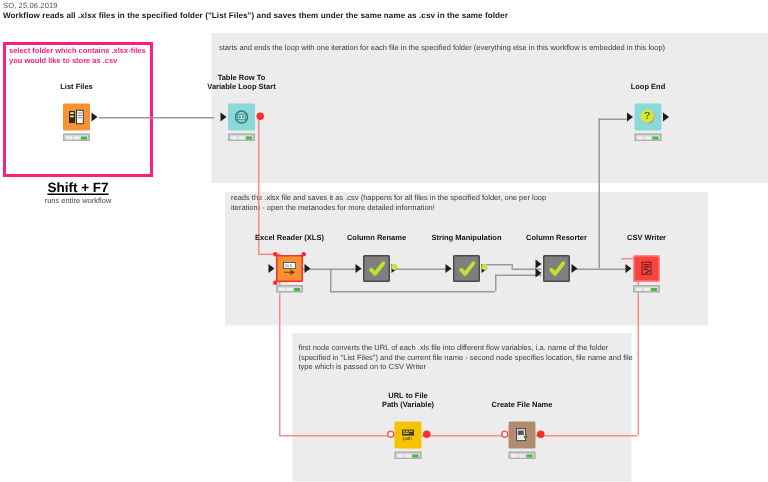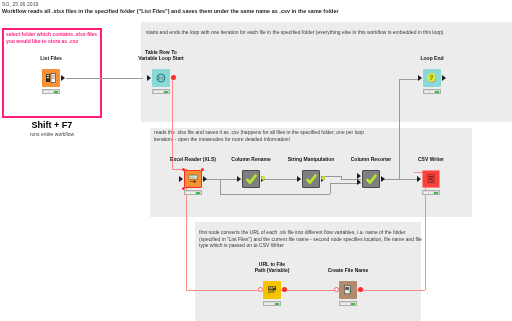--- a/index.html
+++ b/index.html
@@ -67,21 +67,21 @@
   .wire.h{height:1px;}
   .wire.red{background:#ff8a8a;}
 
   
   .badge-q{position:absolute;left:4px;top:4px;width:9px;height:9px;border-radius:50%;
     background:#d6e83a;color:#6a7a00;font-size:7px;font-weight:bold;
     display:flex;align-items:center;justify-content:center;line-height:1;}
 
   
   .shortcut{position:absolute;text-align:center;}
-  .shortcut .k{font-size:9px;font-weight:bold;color:#000;}
+  .shortcut .k{font-size:9px;font-weight:bold;color:#000;text-decoration:underline;}
   .shortcut .s{font-size:5px;color:#444;margin-top:1px;}
 
   
   .ic{display:block;}
 </style>
 </head>
 <body>
 
 <div class="canvas">
 

